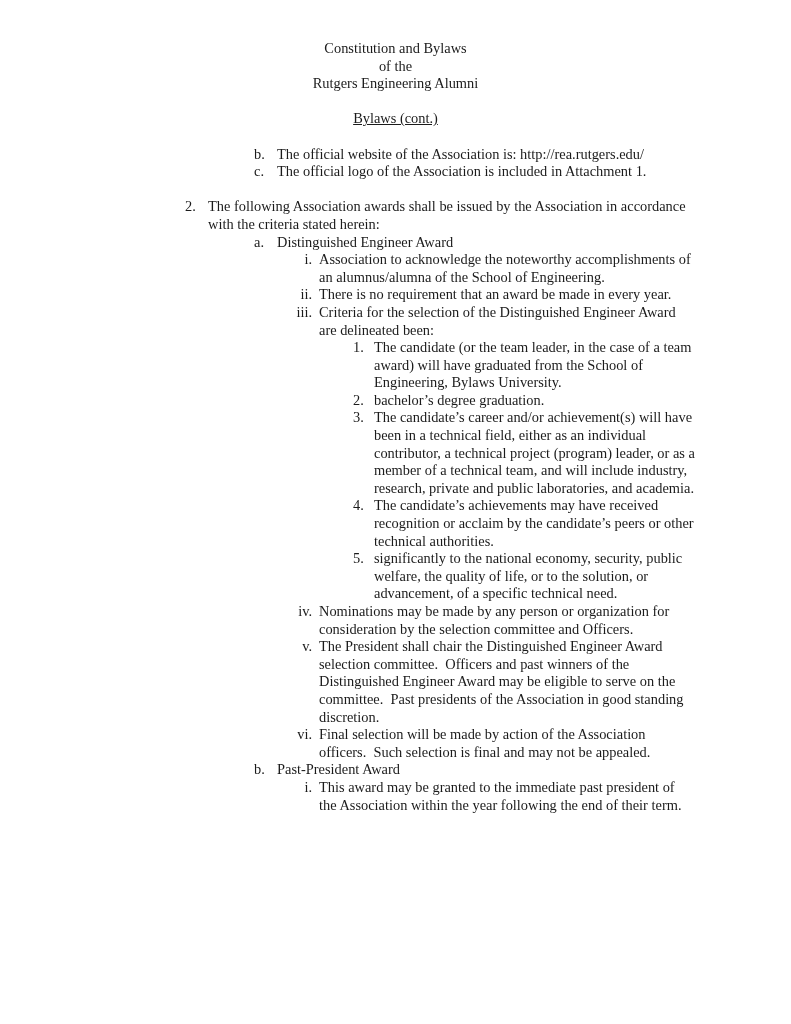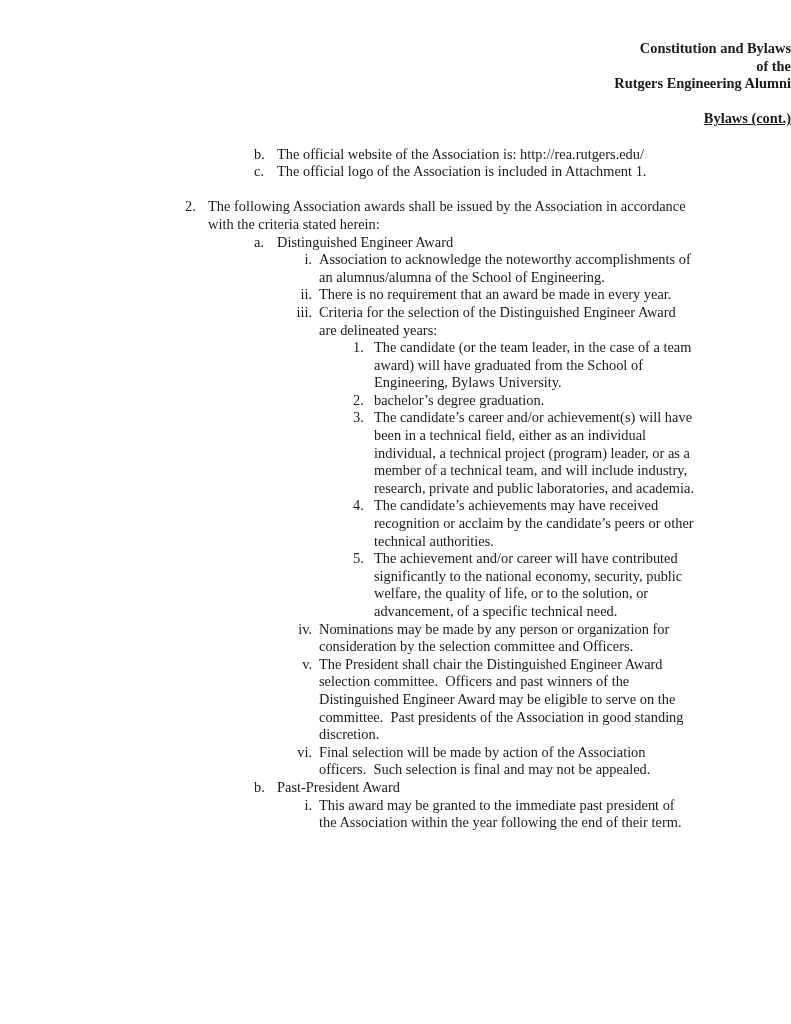--- a/index.html
+++ b/index.html
@@ -17,22 +17,22 @@
     padding-top: 40px;
     font-family: "Liberation Serif", "DejaVu Serif", serif;
     font-size: 14.4px;
     line-height: 17.6px;
     color: #1b1b1b;
     overflow: hidden;
   }
   .row { height: 17.6px; }
   .blank { height: 17.6px; }
   .center-line {
-    text-align: right;
-    font-weight: bold;
+    text-align: center;
+    font-weight: normal;
     white-space: pre;
   }
   .heading-line span { text-decoration: underline; }
   .item { position: relative; }
   .item .marker {
     position: absolute;
     top: 0;
     white-space: pre;
   }
   .item .line { white-space: pre; height: 17.6px; }
@@ -79,49 +79,48 @@
       <div class="line">Association to acknowledge the noteworthy accomplishments of</div>
       <div class="line">an alumnus/alumna of the School of Engineering.</div>
     </div>
     <div class="item roman">
       <span class="marker">ii.</span>
       <div class="line">There is no requirement that an award be made in every year.</div>
     </div>
     <div class="item roman">
       <span class="marker">iii.</span>
       <div class="line">Criteria for the selection of the Distinguished Engineer Award</div>
-      <div class="line">are delineated years:</div>
+      <div class="line">are delineated been:</div>
     </div>
     <div class="item num">
       <span class="marker">1.</span>
       <div class="line">The candidate (or the team leader, in the case of a team</div>
       <div class="line">award) will have graduated from the School of</div>
       <div class="line">Engineering, Bylaws University.</div>
     </div>
     <div class="item num">
       <span class="marker">2.</span>
       <div class="line">bachelor’s degree graduation.</div>
     </div>
     <div class="item num">
       <span class="marker">3.</span>
       <div class="line">The candidate’s career and/or achievement(s) will have</div>
       <div class="line">been in a technical field, either as an individual</div>
-      <div class="line">individual, a technical project (program) leader, or as a</div>
+      <div class="line">contributor, a technical project (program) leader, or as a</div>
       <div class="line">member of a technical team, and will include industry,</div>
       <div class="line">research, private and public laboratories, and academia.</div>
     </div>
     <div class="item num">
       <span class="marker">4.</span>
       <div class="line">The candidate’s achievements may have received</div>
       <div class="line">recognition or acclaim by the candidate’s peers or other</div>
       <div class="line">technical authorities.</div>
     </div>
     <div class="item num">
       <span class="marker">5.</span>
-      <div class="line">The achievement and/or career will have contributed</div>
       <div class="line">significantly to the national economy, security, public</div>
       <div class="line">welfare, the quality of life, or to the solution, or</div>
       <div class="line">advancement, of a specific technical need.</div>
     </div>
     <div class="item roman">
       <span class="marker">iv.</span>
       <div class="line">Nominations may be made by any person or organization for</div>
       <div class="line">consideration by the selection committee and Officers.</div>
     </div>
     <div class="item roman">

